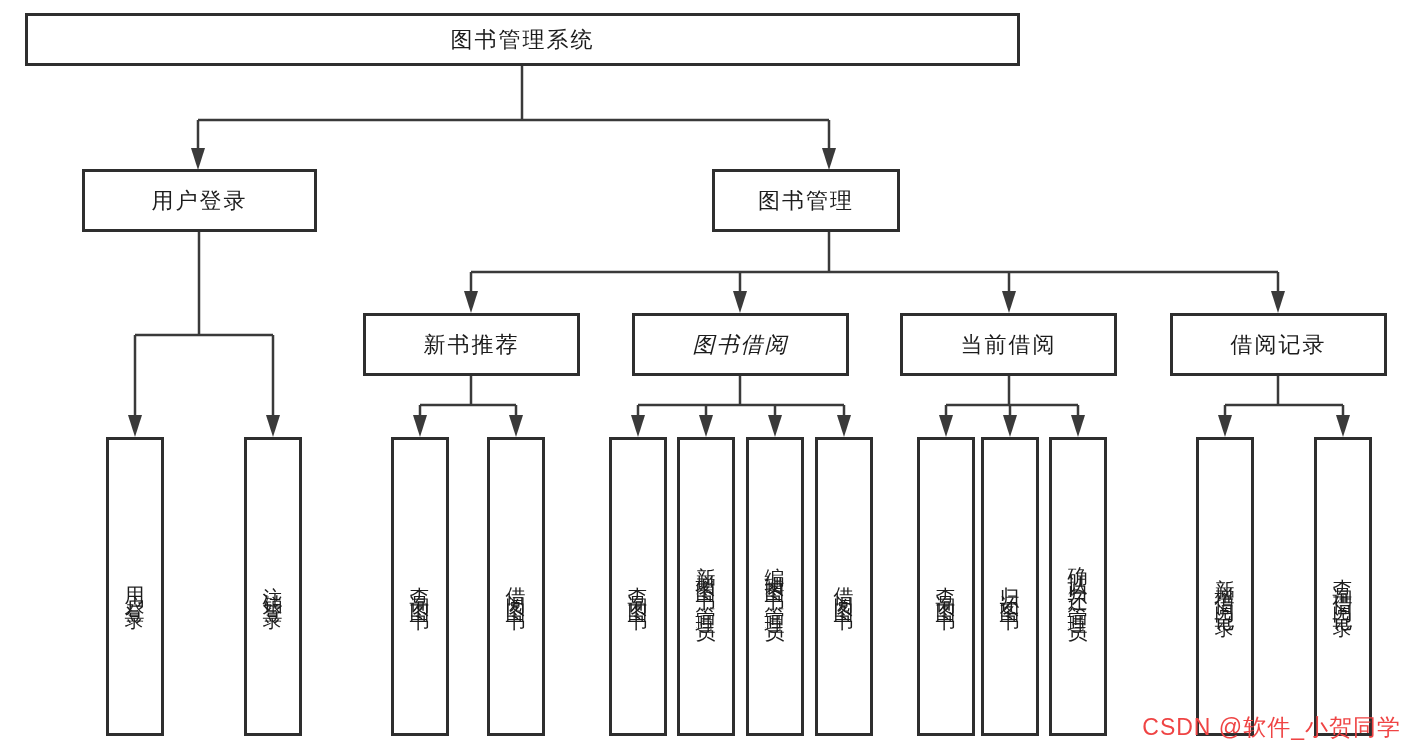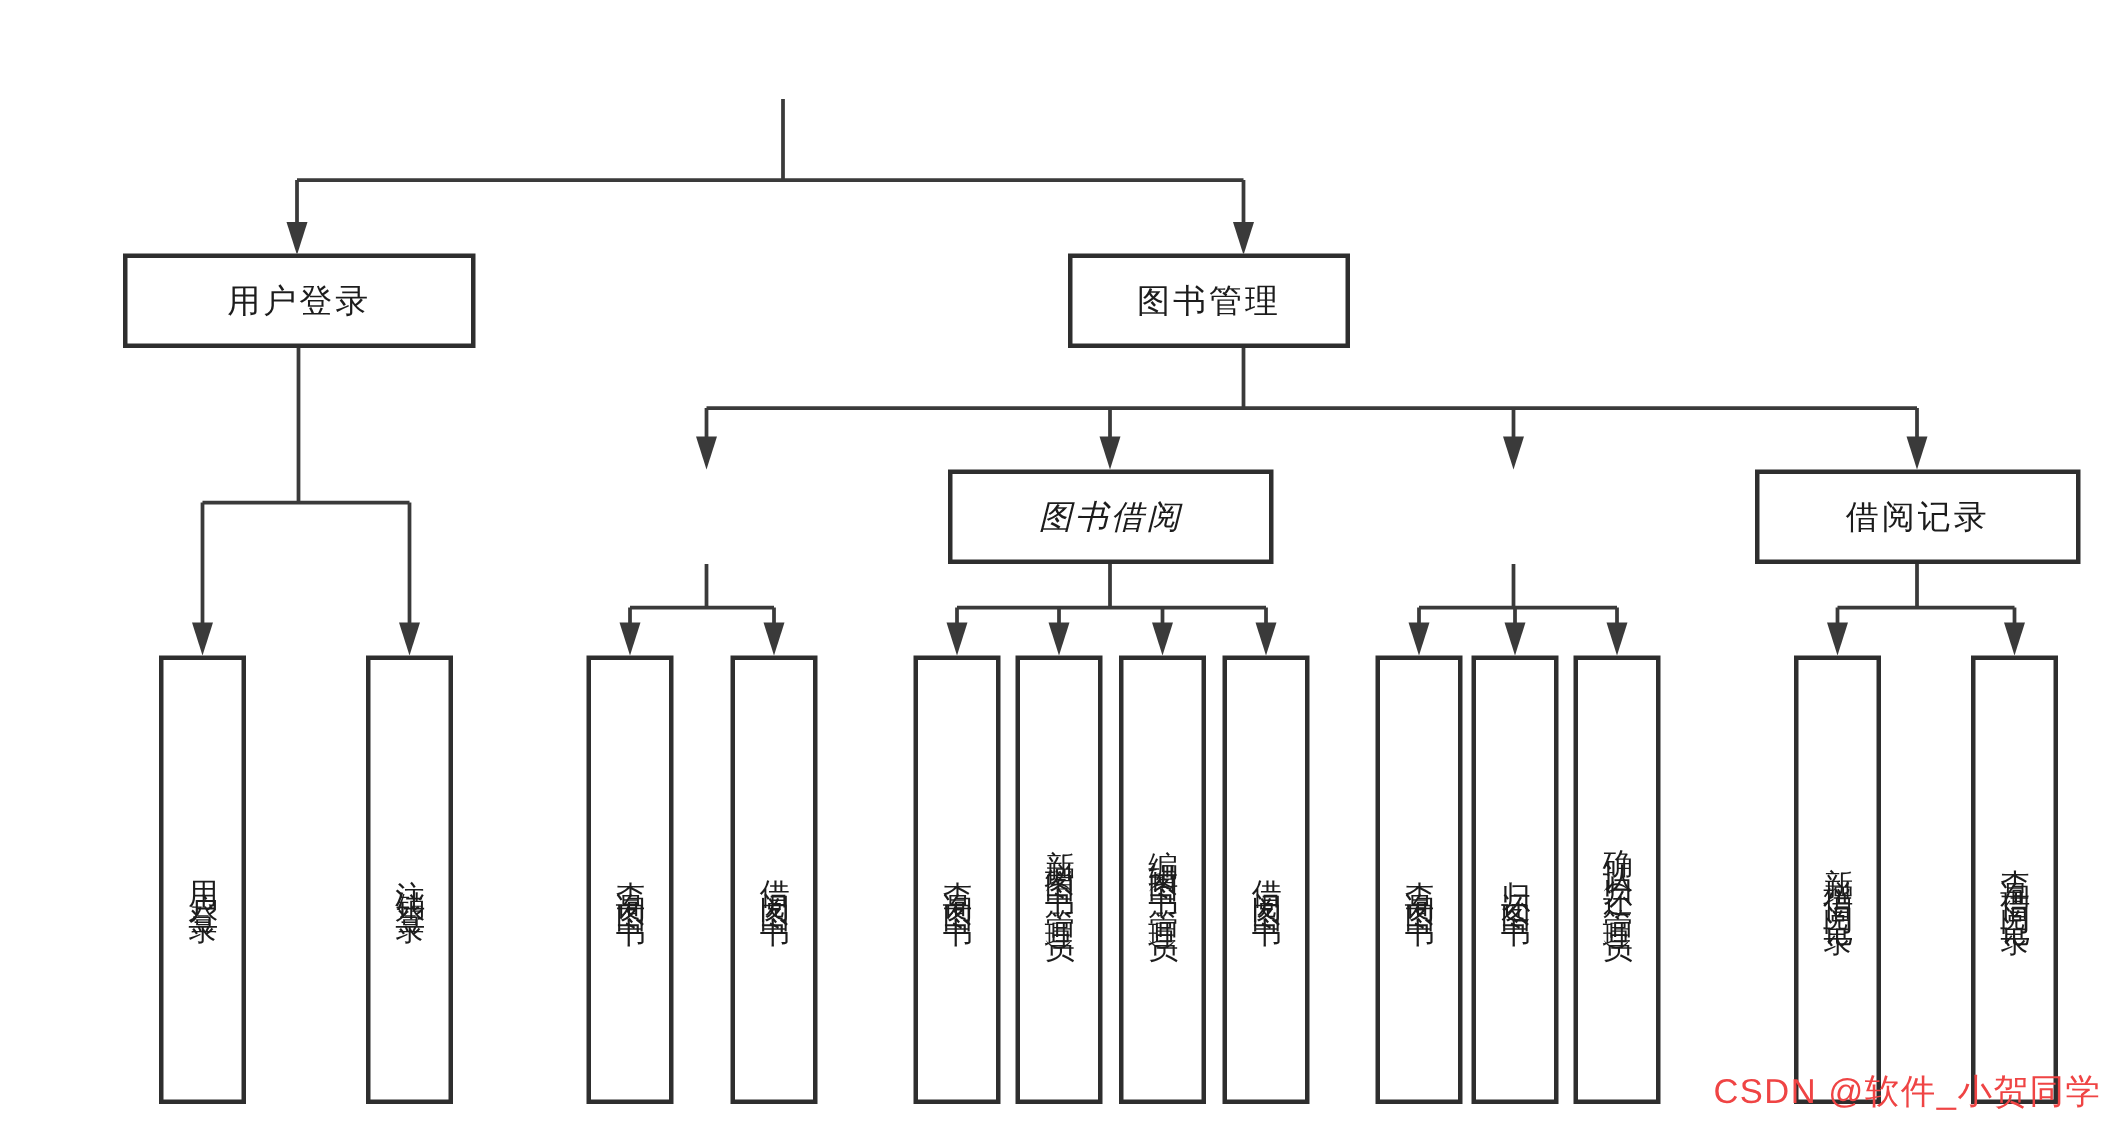--- a/index.html
+++ b/index.html
@@ -131,25 +131,28 @@
     <g>
       <path d="M1278,376 V405"></path>
       <path d="M1225,405 H1343"></path>
       <path d="M1225,405 V417"></path>
       <polygon points="1218,415 1232,415 1225,437"></polygon>
       <path d="M1343,405 V417"></path>
       <polygon points="1336,415 1350,415 1343,437"></polygon>
     </g>
   </svg>
 
+  <div class="box" style="left:25px; top:13px; width:995px; height:53px;">图书管理系统</div>
 
   <div class="box" style="left:82px; top:169px; width:235px; height:63px;">用户登录</div>
   <div class="box" style="left:712px; top:169px; width:188px; height:63px;">图书管理</div>
 
+  <div class="box" style="left:363px; top:313px; width:217px; height:63px;">新书推荐</div>
   <div class="box" style="left:632px; top:313px; width:217px; height:63px;font-style:italic;">图书借阅</div>
+  <div class="box" style="left:900px; top:313px; width:217px; height:63px;">当前借阅</div>
   <div class="box" style="left:1170px; top:313px; width:217px; height:63px;">借阅记录</div>
 
   <div class="box v" style="left:106px; top:437px; width:58px; height:299px;">用户登录</div>
   <div class="box v" style="left:244px; top:437px; width:58px; height:299px;">注销登录</div>
 
   <div class="box v" style="left:391px; top:437px; width:58px; height:299px;">查询图书</div>
   <div class="box v" style="left:487px; top:437px; width:58px; height:299px;">借阅图书</div>
 
   <div class="box v" style="left:609px; top:437px; width:58px; height:299px;">查询图书</div>
   <div class="box v" style="left:677px; top:437px; width:58px; height:299px;">新增图书（管理员）</div>

